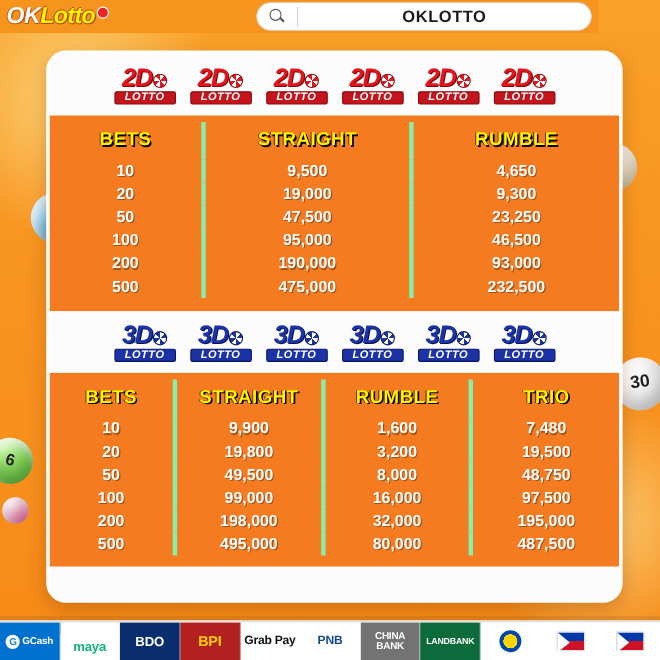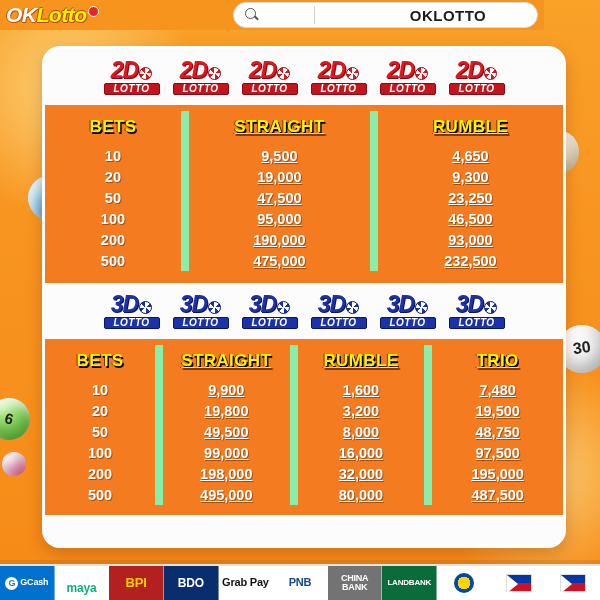--- a/index.html
+++ b/index.html
@@ -47,21 +47,20 @@
   }
   .searchbar {
     display: flex; align-items: center;
     width: 305px; height: 26px;
     background: #ffffff;
     border: 1px solid #d8d8d8;
     border-radius: 14px;
     margin-right: 6px;
     padding: 0 10px;
     overflow: hidden;
-    gap: 44px;
   }
   .searchbar .magnifier {
     width: 16px; height: 16px; flex: 0 0 16px; position: relative;
   }
   .searchbar .magnifier::before {
     content: ""; position: absolute; left: 1px; top: 1px;
     width: 9px; height: 9px; border: 1.6px solid #555; border-radius: 50%;
   }
   .searchbar .magnifier::after {
     content: ""; position: absolute; left: 10px; top: 10px;
@@ -200,22 +199,21 @@
     letter-spacing: 0.4px;
   }
   table.rate td {
     font-size: 14.5px; font-weight: bold;
     color: #ffffff;
     text-align: center;
     padding: 2.5px 0;
     text-shadow: 1px 1px 0 rgba(0,0,0,0.35);
   }
   table.rate th + th, table.rate td + td {
-    border-left: 8px solid #86efac;
-    text-decoration: underline;
+    border-left: 4px solid #86efac;
   }
   table.rate col.c-bets { width: 27%; }
   table.rate col.c-col  { width: 36.5%; }
   table.rate.three col.c-bets { width: 22%; }
   table.rate.three col.c-col  { width: 26%; }
 
   
   .paystrip {
     position: absolute; left: 0; bottom: 0; width: 600px; height: 36px;
     background: #ffffff;
@@ -461,26 +459,26 @@
   <div class="scrollbar-h"></div>
 
   <div class="paystrip">
     <div class="pay" style="background:#0071ce;">
       <span class="chip">G</span>
         <span>GCash</span>
     </div>
     <div class="pay" style="background:#ffffff; color:#12b37a; font-size:12px;margin-top:11px;">
       <span>maya</span>
     </div>
+    <div class="pay" style="background:#0a2d6e; font-size:12px;">
+      <span>BDO</span>
+    </div>
     <div class="pay" style="background:#b32020; font-size:13px; color:#ffd100;">
       <span>BPI</span>
     </div>
-    <div class="pay" style="background:#0a2d6e; font-size:12px;">
-      <span>BDO</span>
-    </div>
     <div class="pay" style="background:#ffffff; color:#111; font-size:11px;">
       <span>Grab Pay</span>
     </div>
     <div class="pay" style="background:#ffffff; color:#10478f; font-size:11px;">
       <span>PNB</span>
     </div>
     <div class="pay" style="background:#737373; font-size:9px;">
       <span>CHINA BANK</span>
     </div>
     <div class="pay" style="background:#0b6b3a; font-size:8px;">

